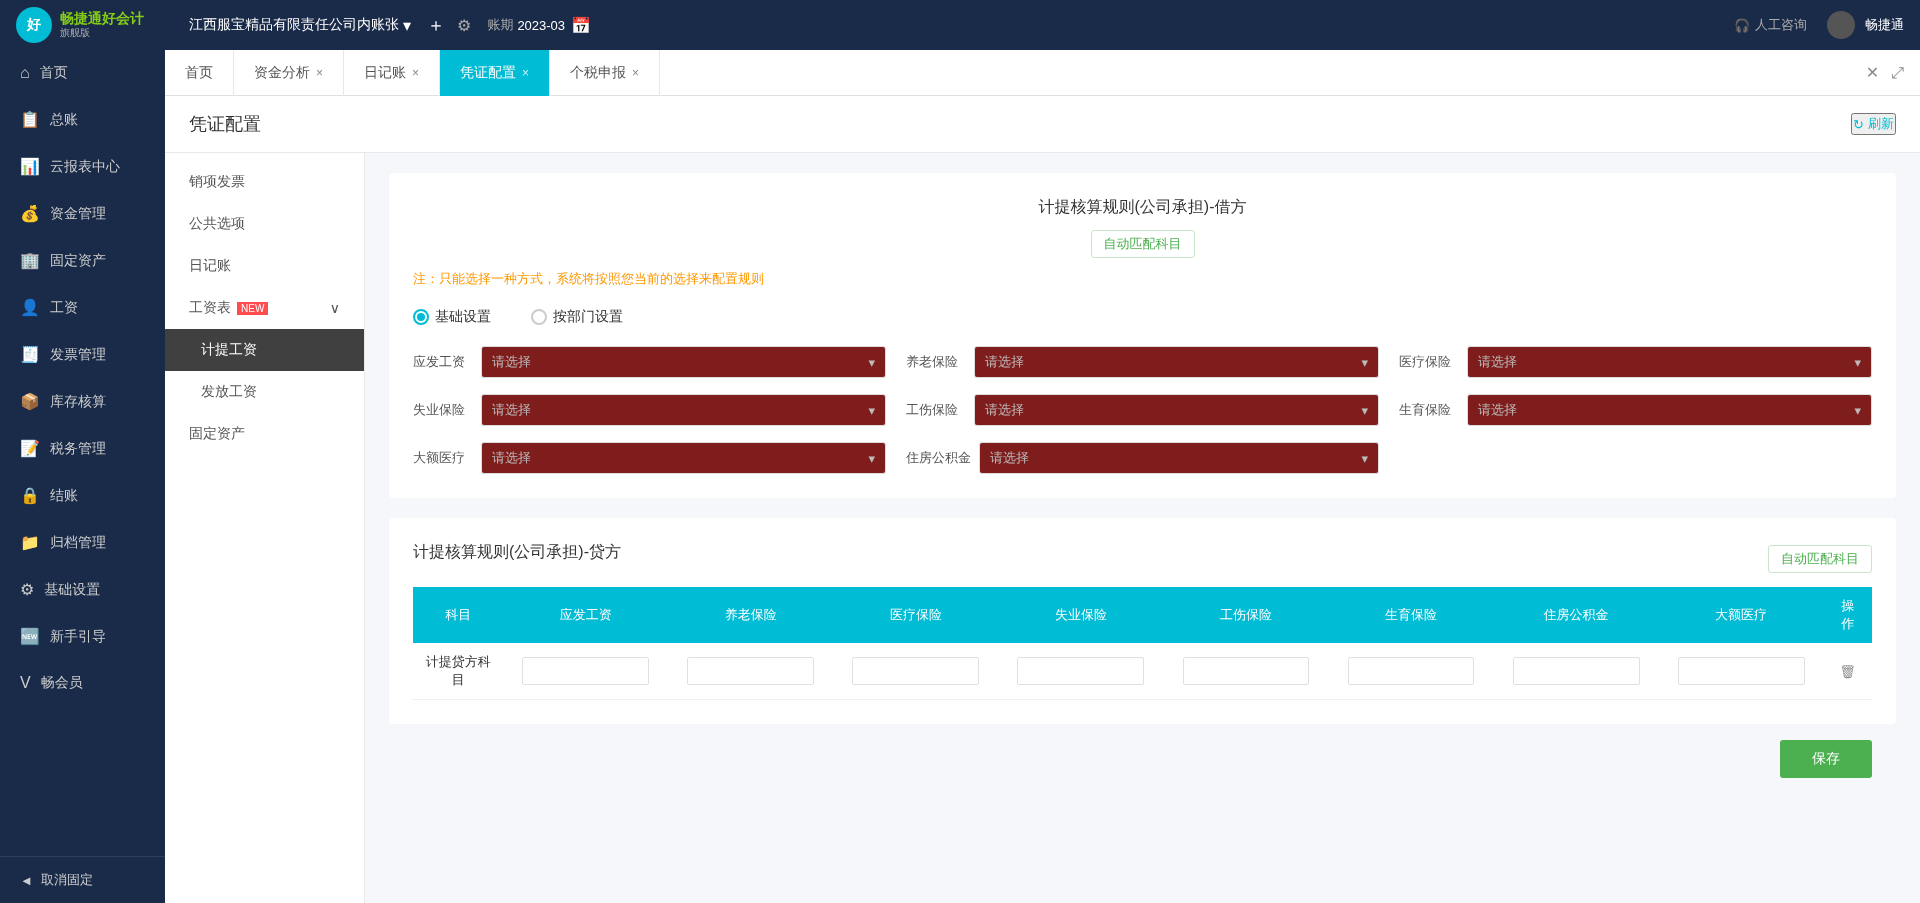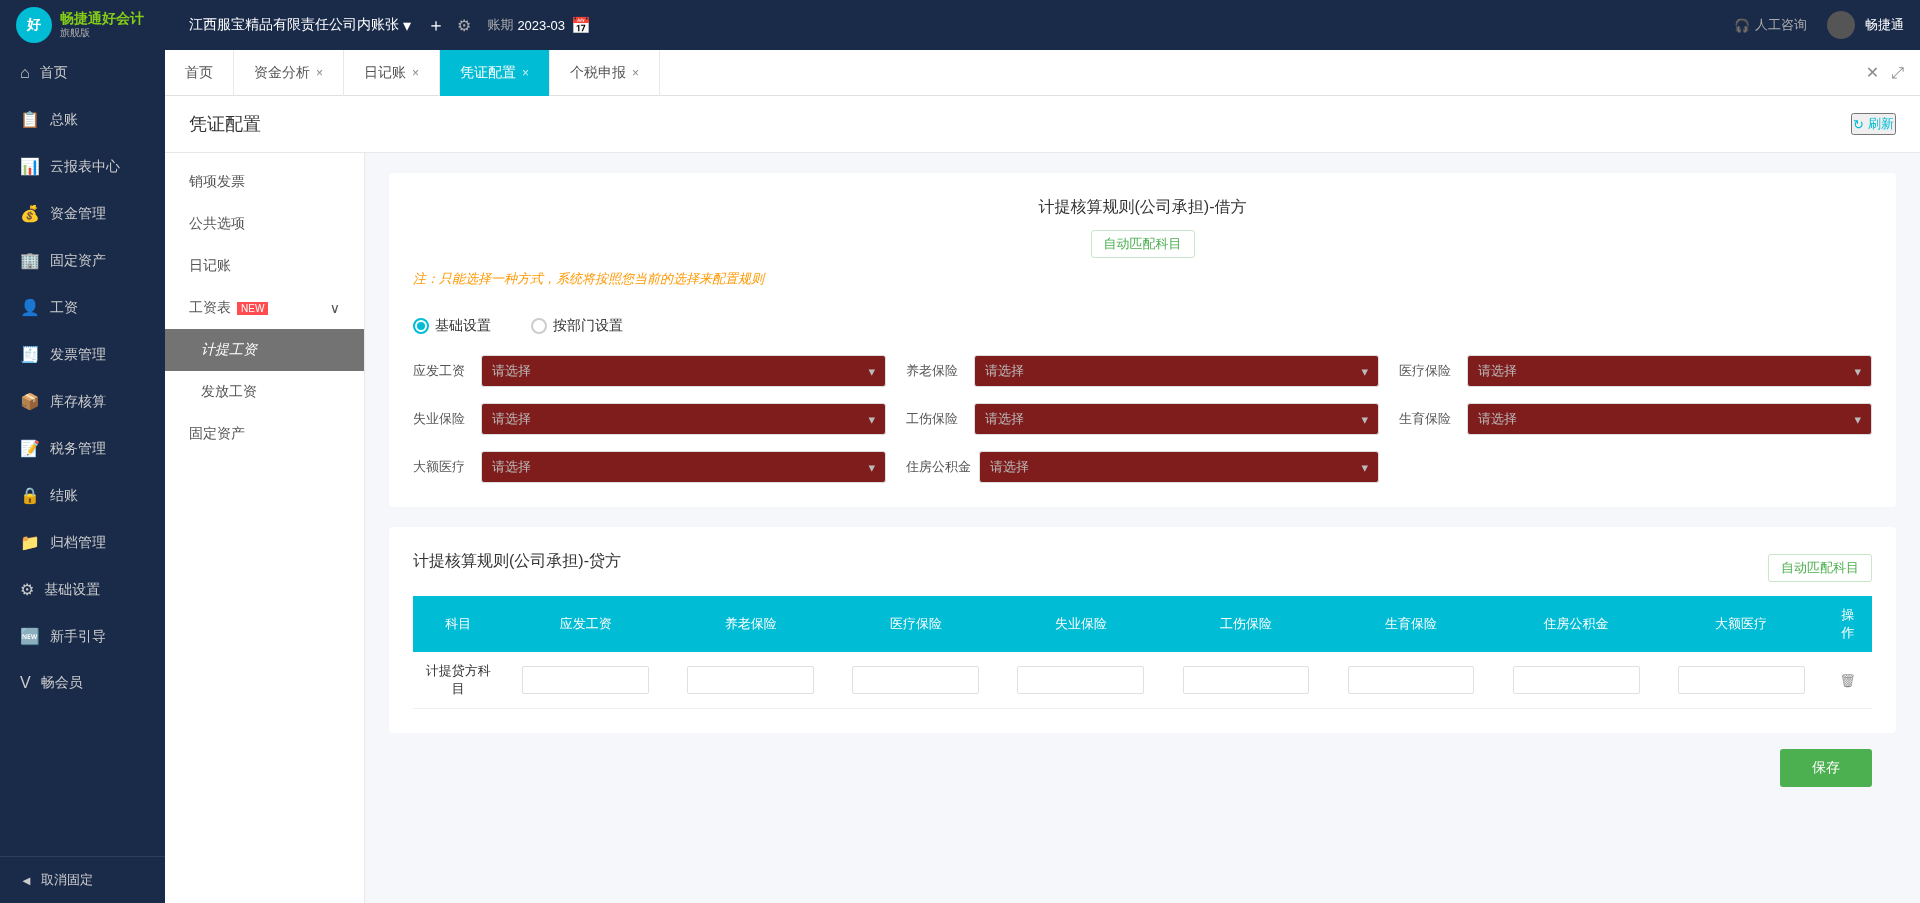--- a/index.html
+++ b/index.html
@@ -185,23 +185,22 @@
       flex-shrink: 0;
     }
     .left-nav-item {
       padding: 12px 24px;
       font-size: 14px;
       color: #555;
       cursor: pointer;
       display: flex; align-items: center; gap: 6px;
     }
     .left-nav-item.active {
-      background: #737373;
+      background: #404040;
       color: white;
-      font-style: italic;
     }
     .new-badge {
       background: #ff4d4f;
       color: white;
       font-size: 10px;
       padding: 1px 4px;
       border-radius: 0;
     }
     .left-nav-group {
       position: relative;
@@ -231,22 +230,21 @@
     }
     .section-title {
       font-size: 16px;
       color: #333;
       font-weight: 500;
       margin-bottom: 12px;
     }
     .section-note {
       color: #ff9800;
       font-size: 13px;
-      margin-bottom: 29px;
-      font-style: italic;
+      margin-bottom: 20px;
     }
     .section-header-row {
       display: flex;
       align-items: center;
       justify-content: center;
       margin-bottom: 12px;
       flex-direction: column;
     }
     .auto-match-btn {
       border: 1px solid #c8e6c9;

